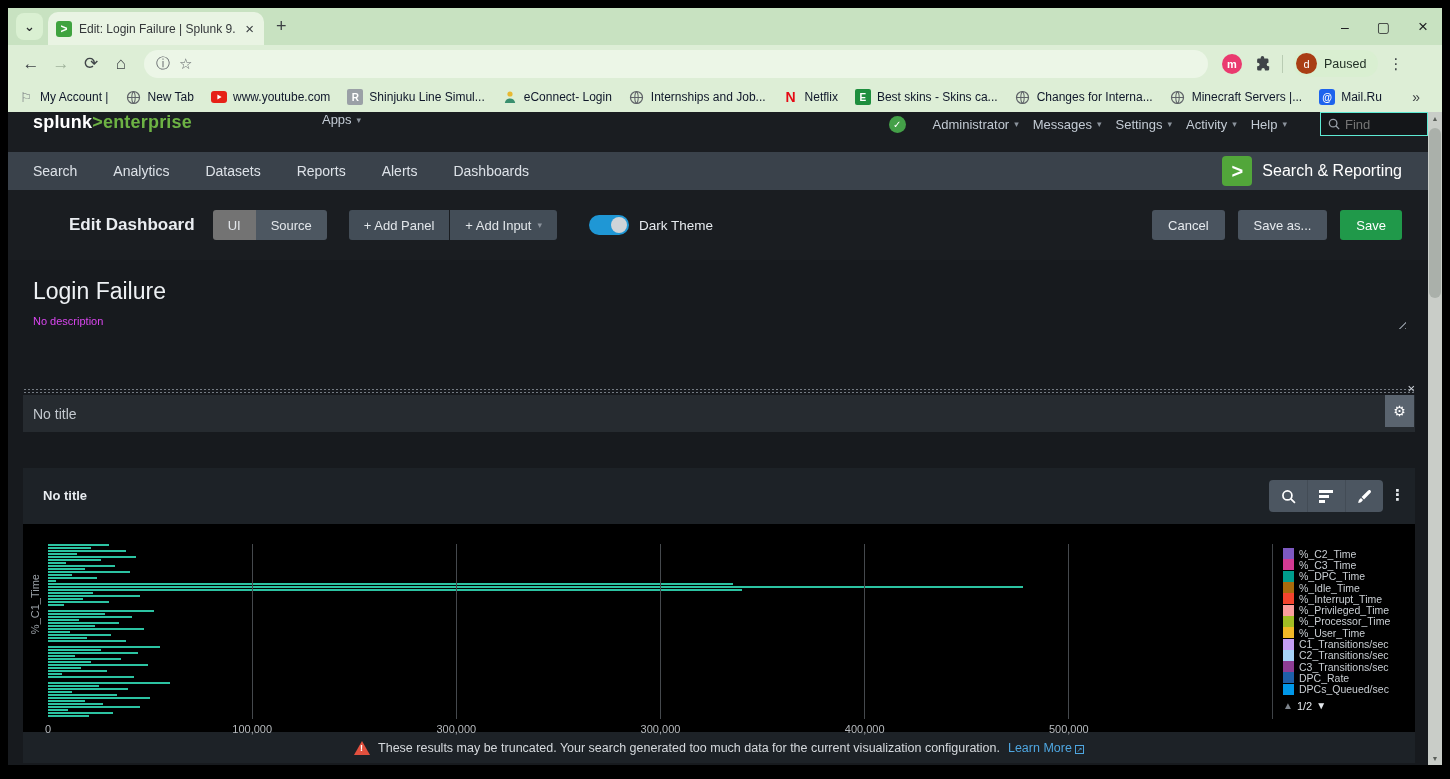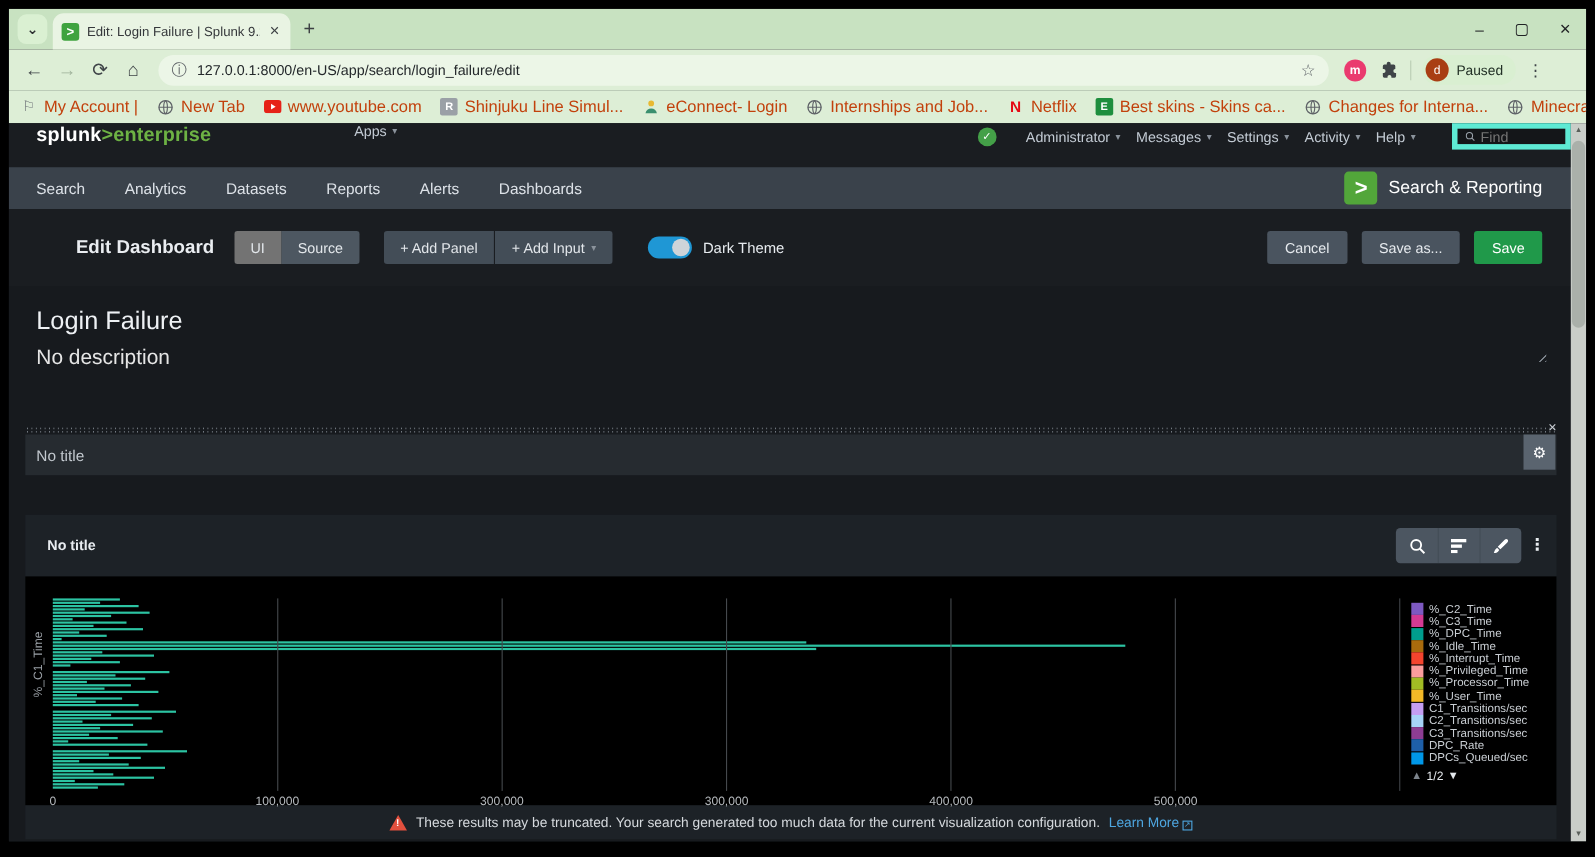--- a/index.html
+++ b/index.html
@@ -28,36 +28,36 @@
   .ext-m { width:20px; height:20px; border-radius:50%; background:#ea3a6f; color:#fff; font-size:11px; font-weight:bold; display:flex; align-items:center; justify-content:center; margin-left:14px; cursor:pointer; }
   .puzzle { margin-left:13px; cursor:pointer; display:flex; }
   .tb-sep { width:1px; height:18px; background:#b9ccb3; margin:0 10px; }
   .profile-chip { height:27px; border-radius:14px; background:#d9efd1; display:flex; align-items:center; gap:7px; padding:0 12px 0 3px; cursor:pointer; }
   .profile-avatar { width:21px; height:21px; border-radius:50%; background:#a93e14; color:#fff; font-size:11px; display:flex; align-items:center; justify-content:center; }
   .profile-label { font-size:12.5px; color:#223026; }
   .menu-dots { margin:0 4px 0 10px; color:#3f4448; font-size:15px; cursor:pointer; letter-spacing:0; }
 
   .bookmarks { position:absolute; left:0; top:74px; width:100%; height:30px; background:#ddeed6; display:flex; align-items:center; padding:0 10px; }
   .bm-item { display:flex; align-items:center; gap:6px; margin-right:17px; cursor:pointer; white-space:nowrap; }
-  .bm-label { font-size:15px; color:#c2410c; }
+  .bm-label { font-size:12px; color:#0f172a; }
   .bm-ic { width:16px; height:16px; display:flex; align-items:center; justify-content:center; font-size:10px; flex:0 0 auto; }
   .bm-right { margin-left:auto; display:flex; align-items:center; }
   .bm-chevrons { font-size:14px; color:#3c4043; margin-right:12px; cursor:pointer; }
 
   
   .sp-topbar { position:absolute; left:0; top:104px; width:100%; height:40px; background:#1a1d21; display:flex; align-items:flex-start; color:#c3cbd4; }
   .sp-logo { margin-left:25px; font-size:18px; letter-spacing:.2px; cursor:pointer; }
   .sp-logo .b1 { color:#fff; font-weight:bold; }
   .sp-logo .b2 { color:#6db244; font-weight:bold; }
   .menu-item { display:flex; align-items:center; gap:5px; font-size:13px; color:#c3cbd4; cursor:pointer; }
   .caret { font-size:9px; color:#8b939c; }
   .apps-menu { margin-left:130px; }
   .sp-top-right { margin-left:auto; display:flex; align-items:center; gap:27px; margin-right:14px; }
   .check-ic { width:17px; height:17px; border-radius:50%; background:#44a048; color:#fff; font-size:10px; display:flex; align-items:center; justify-content:center; }
-  .findbox { width:108px; height:24px; border:5px solid #5eead4; background:#141619; display:flex; align-items:center; gap:5px; padding:0 7px; margin-left:6px; }
+  .findbox { width:108px; height:24px; border:1px solid #5eead4; background:#141619; display:flex; align-items:center; gap:5px; padding:0 7px; margin-left:6px; }
   .findbox input { background:transparent; border:none; outline:none; color:#9aa2ab; font-size:13px; width:70px; font-family:inherit; }
 
   .sp-appbar { position:absolute; left:0; top:144px; width:100%; height:38px; background:#3a424b; display:flex; align-items:center; }
   .appnav { display:flex; gap:36px; margin-left:25px; }
   .appnav span { font-size:14px; color:#dde2e8; cursor:pointer; }
   .app-id { margin-left:auto; display:flex; align-items:center; gap:10px; margin-right:40px; }
   .app-logo { width:30px; height:30px; border-radius:4px; background:#52a63a; color:#fff; font-weight:bold; font-size:20px; display:flex; align-items:center; justify-content:center; }
   .app-name { color:#fff; font-size:16px; }
 
   
@@ -74,21 +74,21 @@
   .toggle .knob { position:absolute; right:2px; top:2px; width:16px; height:16px; border-radius:50%; background:#cfd4d9; }
   .toggle-label { color:#e6eaee; font-size:13.5px; }
   .edit-right { margin-left:auto; display:flex; gap:13px; margin-right:40px; }
   .e-btn { height:30px; border-radius:3px; font-size:13px; display:flex; align-items:center; justify-content:center; padding:0 16px; cursor:pointer; }
   .e-btn.gray { background:#4a545f; color:#e6eaee; }
   .e-btn.green { background:#20994a; color:#fff; }
 
   
   .dash { position:absolute; left:0; top:252px; width:100%; height:505px; background:#171a1e; }
   .dash-title { position:absolute; left:25px; top:18px; color:#eef1f4; font-size:23px; }
-  .dash-desc { position:absolute; left:25px; top:55px; color:#e5e5e5; font-size:19px; }
+  .dash-desc { position:absolute; left:25px; top:55px; color:#d946ef; font-size:11px; }
   .resize-grip { position:absolute; right:36px; top:60px; width:10px; height:9px;
      background:repeating-linear-gradient(315deg,#7b828a 0 1px,transparent 1px 4px); clip-path:polygon(100% 0,100% 100%,0 100%); cursor:nwse-resize; }
 
   .input-panel { position:absolute; left:15px; top:128px; width:1392px; }
   .drag-dots { height:6px; background-image:radial-gradient(#747b83 .8px, transparent .9px); background-size:4px 3px; cursor:grab; }
   .row-close { position:absolute; right:0px; top:-6px; color:#ccd1d7; font-size:13px; cursor:pointer; line-height:1; }
   .title-row { margin-top:1px; height:37px; background:#262b30; display:flex; align-items:center; padding-left:10px; position:relative; }
   .title-row .txt { color:#c3c9cf; font-size:14px; }
   .gear-btn { position:absolute; right:1px; top:0; width:29px; height:32px; background:#5a646f; display:flex; align-items:center; justify-content:center; color:#fff; font-size:14px; cursor:pointer; }
 
@@ -152,21 +152,20 @@
     </div>
   </div>
 
   <div class="toolbar">
     <span class="nav-ic" style="margin-left:8px;">←</span>
     <span class="nav-ic disabled">→</span>
     <span class="nav-ic">⟳</span>
     <span class="nav-ic">⌂</span>
     <div class="url-pill">
       <span class="url-info">ⓘ</span>
-      <span class="url-text">127.0.0.1:8000/en-US/app/search/login_failure/edit</span>
       <span class="url-star">☆</span>
     </div>
     <span class="ext-m">m</span>
     <span class="puzzle">
       <svg width="17" height="17" viewBox="0 0 24 24">
           <path fill="#3f4448" d="M20 11h-1V7a2 2 0 0 0-2-2h-4V4a2.5 2.5 0 0 0-5 0v1H5a2 2 0 0 0-2 2v4h1a2.5 2.5 0 0 1 0 5H3v4a2 2 0 0 0 2 2h4v-1a2.5 2.5 0 0 1 5 0v1h4a2 2 0 0 0 2-2v-4h-1a2.5 2.5 0 0 1 0-5z"></path>
         </svg>
     </span>
     <span class="tb-sep"></span>
     <div class="profile-chip">

